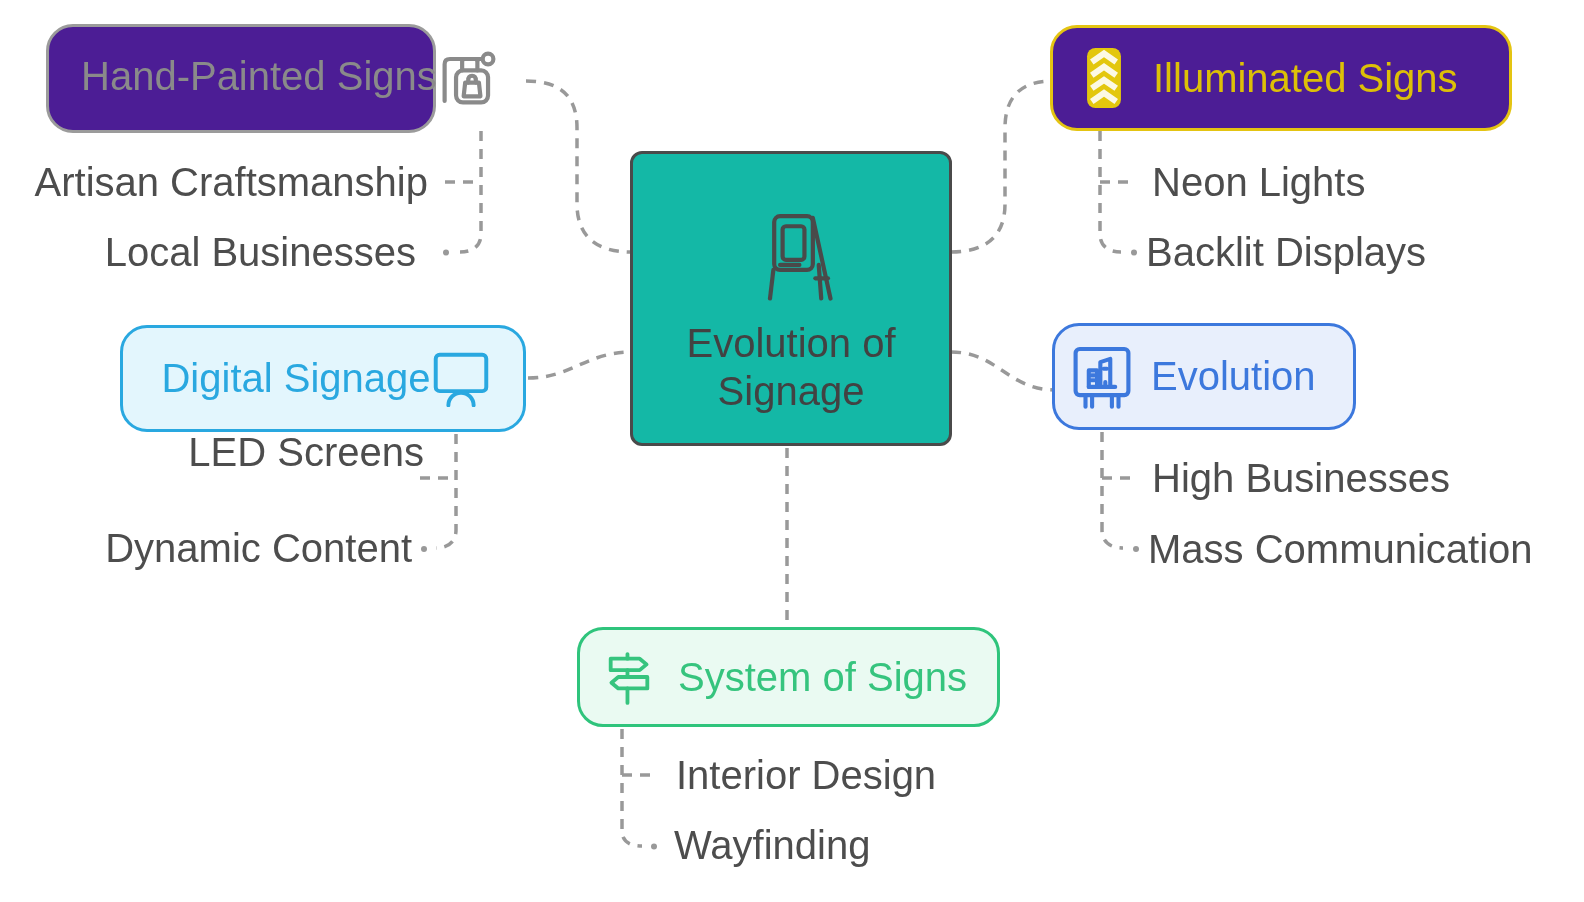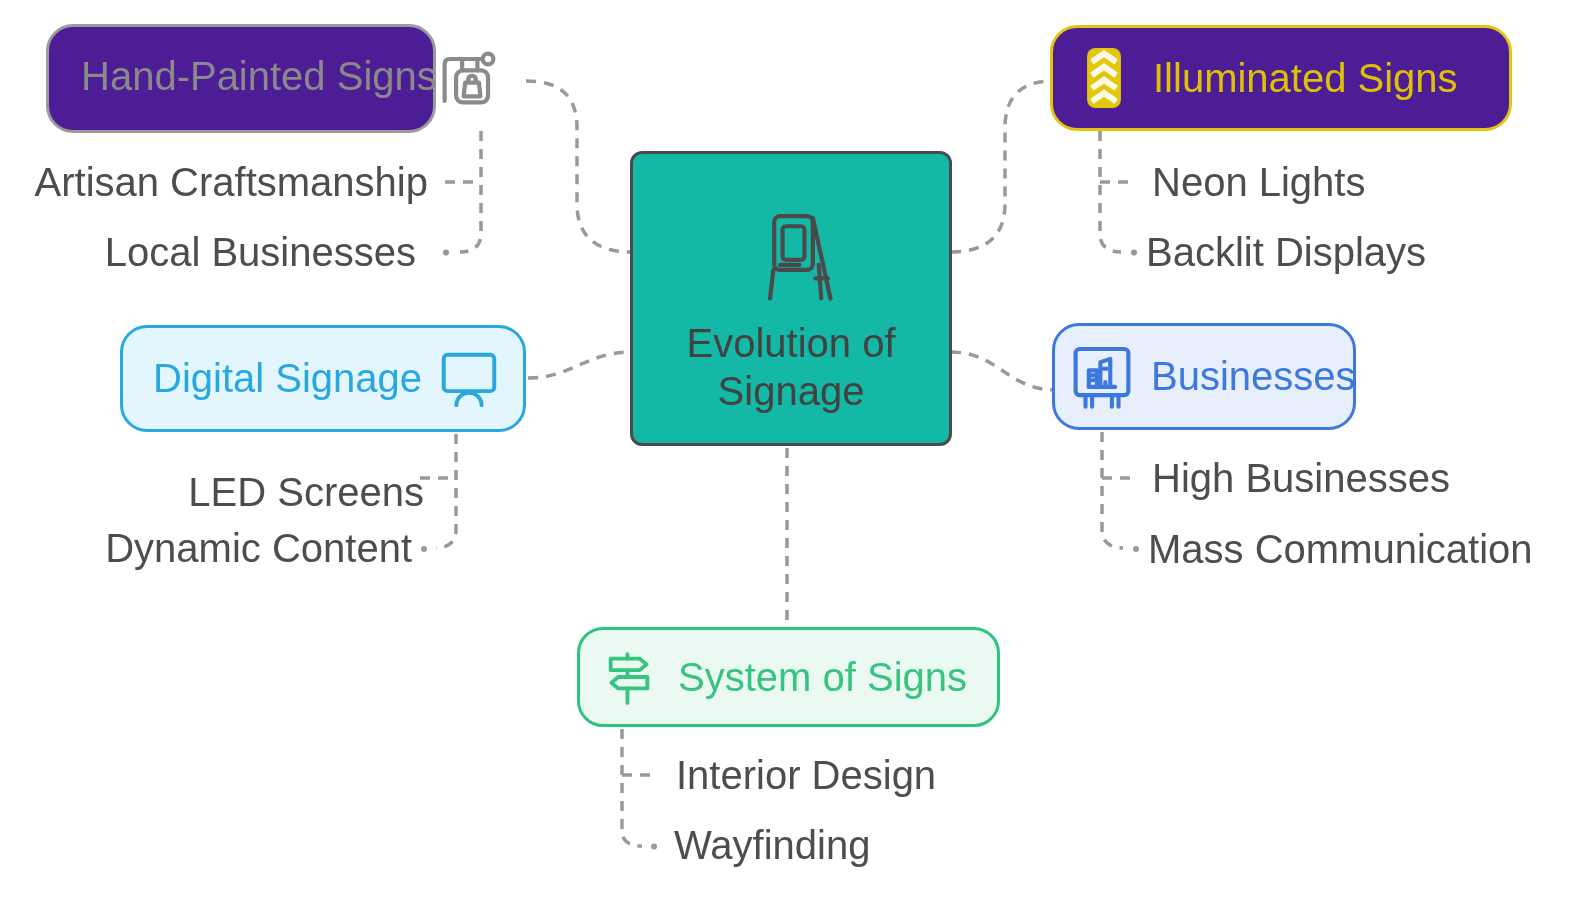--- a/index.html
+++ b/index.html
@@ -14,21 +14,21 @@
   .box{
     position:absolute;z-index:2;display:flex;align-items:center;
     box-sizing:border-box;border-radius:27px;font-size:40px;white-space:nowrap;
     background:#fff;
   }
   .box .icon{flex:0 0 auto;display:block;}
 
   .box-hand{left:46px;top:24px;width:390px;height:109px;border:3.5px solid #9b9b9b;background:#4c1d95;color:#8a8a8a;justify-content:space-between;padding:0 18px 4px 32px;}
   .box-illuminated{left:1050px;top:25px;width:462px;height:106px;border:3.5px solid #e4c412;background:#4c1d95;color:#ddc007;padding-left:32px;}
   .box-illuminated .label{margin-left:30px;}
-  .box-digital{left:120px;top:325px;width:406px;height:107px;border:3.5px solid #29a8e0;background:#e3f6fd;color:#29a8e0;justify-content:space-between;padding:0 24px 0 30px;}
+  .box-digital{left:120px;top:325px;width:406px;height:107px;border:3.5px solid #29a8e0;background:#e3f6fd;color:#29a8e0;justify-content:center;padding:0 24px 0 30px;}
   .box-billboards{left:1052px;top:323px;width:304px;height:107px;border:3.5px solid #3c78dd;background:#e8effc;color:#3c78dd;padding-left:14px;}
   .box-billboards .label{margin-left:16px;}
   .box-system{left:577px;top:627px;width:423px;height:100px;border:3.5px solid #2fc47c;background:#eafaf2;color:#36c47e;border-radius:26px;padding-left:20px;}
   .box-system .label{margin-left:20px;}
 
   .center-node{
     position:absolute;z-index:2;left:630px;top:151px;width:322px;height:295px;
     box-sizing:border-box;border:3.5px solid #4a4a4a;border-radius:12px;background:#14b8a6;
     display:flex;flex-direction:column;align-items:center;padding-top:54px;
   }
@@ -132,41 +132,41 @@
       <line x1="52" y1="62" x2="52" y2="76"></line>
       <line x1="60" y1="62" x2="60" y2="76"></line>
       <path d="M24 52 V32 H34 V52"></path>
       <line x1="27" y1="38" x2="31" y2="38"></line>
       <line x1="27" y1="44" x2="31" y2="44"></line>
       <path d="M38 52 V22 L50 18 V52"></path>
       <line x1="42" y1="30" x2="46" y2="30"></line>
       <line x1="44" y1="52" x2="44" y2="46"></line>
       <line x1="24" y1="52" x2="56" y2="52"></line>
     </svg>
-    <span class="label">Businesses</span>
+    <span class="label">Evolution</span>
   </div>
 
   <div class="box box-system">
     <svg class="icon" width="58" height="58" viewBox="0 0 76 76" fill="none" stroke="#36c47e" stroke-width="5" stroke-linecap="round" stroke-linejoin="round">
       <line x1="36" y1="8" x2="36" y2="14"></line>
       <path d="M14 14 H52 L61 21.5 L52 29 H14 Z"></path>
       <line x1="36" y1="29" x2="36" y2="38"></line>
       <path d="M62 38 H24 L15 45.5 L24 53 H62 Z"></path>
       <line x1="36" y1="53" x2="36" y2="72"></line>
     </svg>
     <span class="label">System of Signs</span>
   </div>
 
   <div class="leaf ralign" style="left:428px;top:182px;">Artisan Craftsmanship</div>
   <div class="leaf ralign" style="left:416px;top:252px;">Local Businesses</div>
 
   <div class="leaf" style="left:1152px;top:182px;">Neon Lights</div>
   <div class="leaf" style="left:1146px;top:252px;">Backlit Displays</div>
 
-  <div class="leaf ralign" style="left:424px;top:492px;">LED Screens</div>
+  <div class="leaf ralign" style="left:424px;top:452px;">LED Screens</div>
   <div class="leaf ralign" style="left:412px;top:548px;">Dynamic Content</div>
 
   <div class="leaf" style="left:1152px;top:478px;">High Businesses</div>
   <div class="leaf" style="left:1148px;top:549px;">Mass Communication</div>
 
   <div class="leaf" style="left:676px;top:775px;">Interior Design</div>
   <div class="leaf" style="left:674px;top:845px;">Wayfinding</div>
 
 </div>
 

